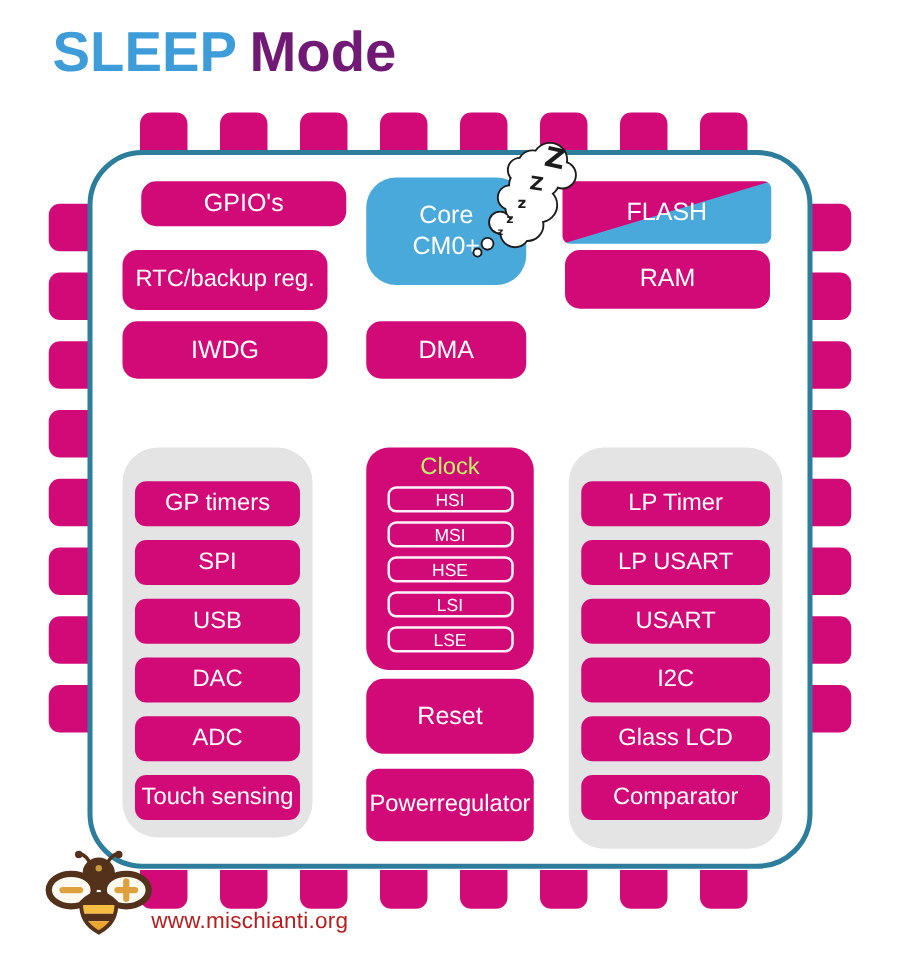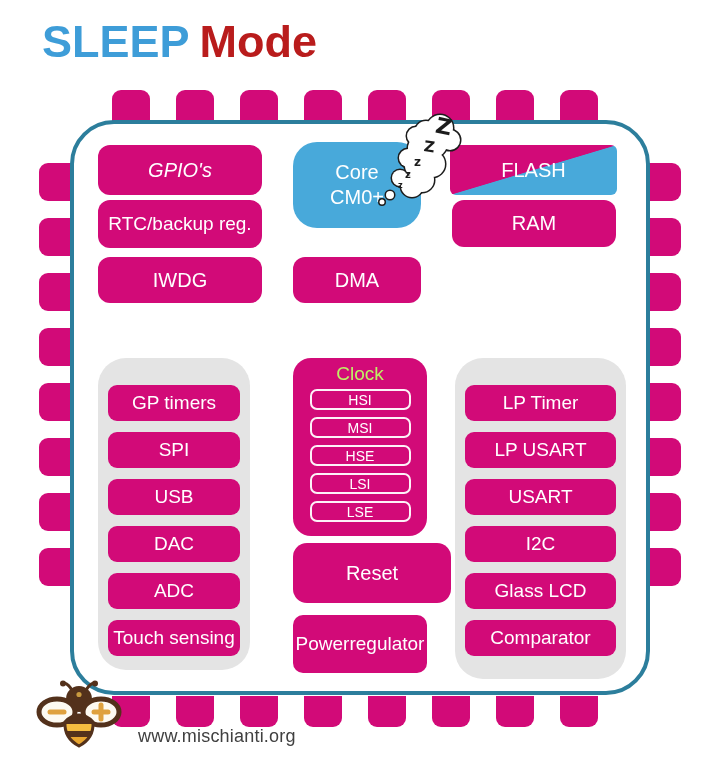--- a/index.html
+++ b/index.html
@@ -2,51 +2,51 @@
 <html><head>
 <meta charset="utf-8">
 <style>
   html,body{margin:0;padding:0;background:#fff;}
   .canvas{position:relative;width:720px;height:768px;background:#ffffff;overflow:hidden;
           font-family:"Liberation Sans",sans-serif;}
 
   
   .title{position:absolute;left:42px;top:16px;font-size:45px;font-weight:bold;letter-spacing:0px;white-space:nowrap;}
   .title .hl{color:#3E9DD8;}
-  .title .rest{color:#b91c1c;margin-left:10px;}
+  .title .rest{color:#701a75;margin-left:10px;}
 
   
   .chip{position:absolute;left:70px;top:120px;width:580px;height:575px;box-sizing:border-box;
         background:#fff;border:4px solid #2C7E9C;border-radius:44px;}
 
   
   .pins{position:absolute;display:flex;}
   .pins-top{left:112px;top:90px;gap:26px;}
   .pins-bottom{left:112px;top:696px;gap:26px;}
   .pins-left{left:39px;top:163px;flex-direction:column;gap:17px;}
   .pins-right{left:649px;top:163px;flex-direction:column;gap:17px;}
   .pin{background:#D20A78;}
   .pins-top .pin{width:38px;height:31px;border-radius:9px 9px 0 0;}
   .pins-bottom .pin{width:38px;height:31px;border-radius:0 0 9px 9px;}
   .pins-left .pin{width:32px;height:38px;border-radius:9px 0 0 9px;}
   .pins-right .pin{width:32px;height:38px;border-radius:0 9px 9px 0;}
 
   
   .blk{position:absolute;background:#D20A78;color:#fff;display:flex;align-items:center;justify-content:center;
        border-radius:12px;font-size:20px;text-align:center;}
-  .block-gpio{left:98px;top:145px;width:164px;height:50px;font-style:italic;}
+  .block-gpio{left:113px;top:145px;width:164px;height:36px;}
   .block-rtc{left:98px;top:200px;width:164px;height:48px;font-size:19px;}
   .block-iwdg{left:98px;top:257px;width:164px;height:46px;}
   .block-core{left:293px;top:142px;width:128px;height:86px;background:#48A9DA;border-radius:24px;
               flex-direction:column;line-height:1.25;}
   .block-dma{left:293px;top:257px;width:128px;height:46px;}
   .block-flash{left:450px;top:145px;width:167px;height:50px;border-radius:6px;
                background:linear-gradient(to bottom right,#D20A78 49.6%,#48A9DA 50.4%);}
   .block-ram{left:452px;top:200px;width:164px;height:47px;}
-  .block-reset{left:293px;top:543px;width:158px;height:60px;border-radius:14px;}
+  .block-reset{left:293px;top:543px;width:134px;height:60px;border-radius:14px;}
   .block-power{left:293px;top:615px;width:134px;height:58px;border-radius:10px;flex-direction:row;
                font-size:19px;line-height:1.2;}
 
   
   .pgroup{position:absolute;background:#E4E4E4;border-radius:28px;box-sizing:border-box;
           display:flex;flex-direction:column;align-items:center;padding-top:27px;gap:11px;}
   .group-left{left:98px;top:358px;width:152px;height:312px;}
   .group-right{left:455px;top:358px;width:171px;height:321px;}
   .pgroup .item{background:#D20A78;color:#fff;height:36px;border-radius:9px;font-size:19px;
                 display:flex;align-items:center;justify-content:center;flex:0 0 36px;}
@@ -58,21 +58,21 @@
                border-radius:18px;box-sizing:border-box;display:flex;flex-direction:column;align-items:center;
                padding-top:5px;}
   .clock-title{color:#bef264;font-size:19px;margin-bottom:4px;}
   .clock-item{width:101px;height:21px;box-sizing:border-box;border:2px solid rgba(255,255,255,.95);
               border-radius:7px;color:#fff;font-size:14px;display:flex;align-items:center;justify-content:center;
               margin-bottom:7px;flex:0 0 21px;}
 
   
   .cloud{position:absolute;left:360px;top:100px;z-index:5;}
   .bee{position:absolute;left:36px;top:680px;z-index:7;}
-  .site{position:absolute;left:138px;top:726px;font-size:18px;color:#404040;z-index:6;letter-spacing:.2px;}
+  .site{position:absolute;left:121px;top:726px;font-size:18px;color:#b91c1c;z-index:6;letter-spacing:.2px;}
 </style>
 </head>
 <body>
 
 <div class="canvas">
 
   <div class="title">
     <span class="hl">SLEEP</span><span class="rest">Mode</span>
   </div>
 

